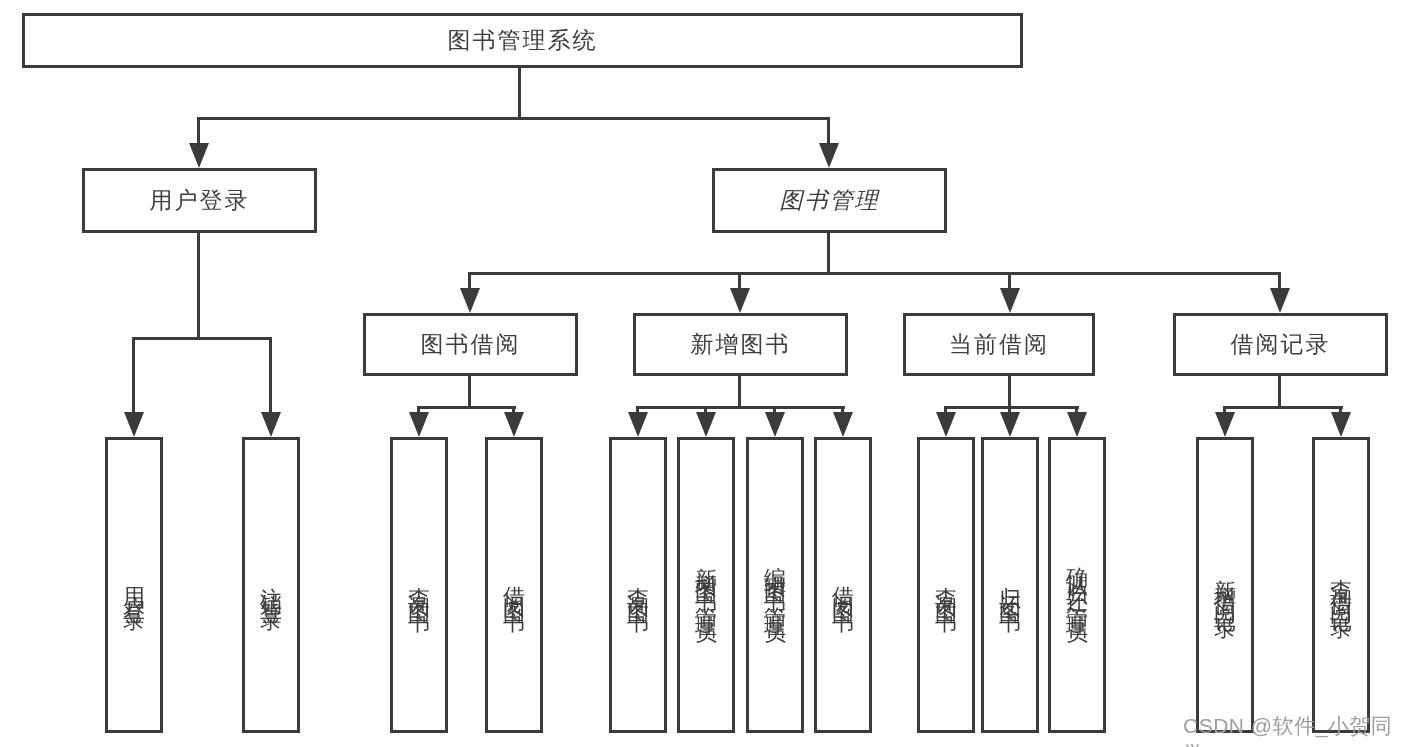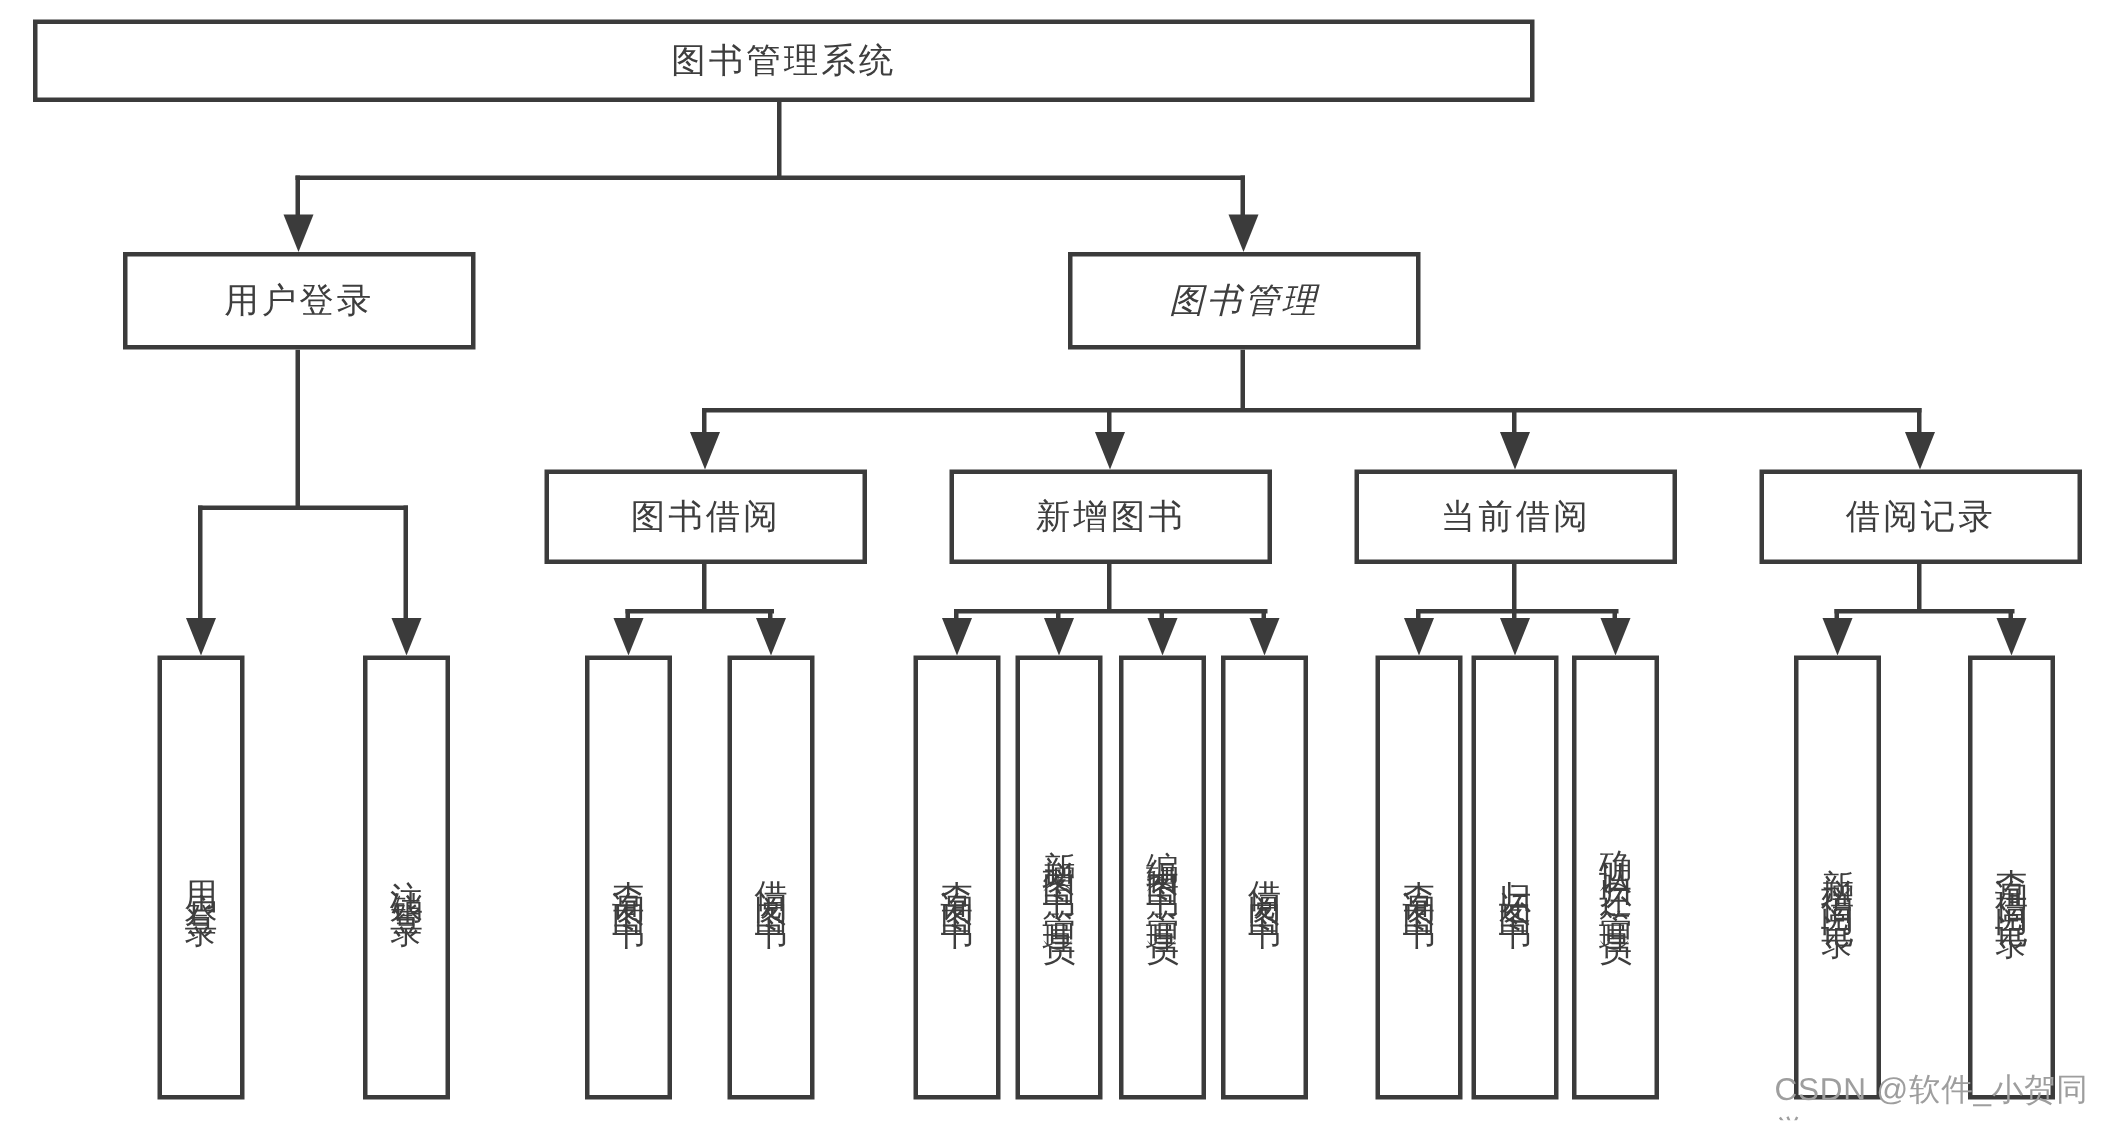--- a/index.html
+++ b/index.html
@@ -101,21 +101,21 @@
   <div class="vline" style="left:1339px;top:406px;height:8px;"></div>
   <div class="arrow" style="left:1331px;top:412px;"></div>
 
   <div class="box" style="left:22px;top:13px;width:1001px;height:55px;">图书管理系统</div>
 
   <div class="box" style="left:82px;top:168px;width:235px;height:65px;">用户登录</div>
   <div class="box" style="left:712px;top:168px;width:235px;height:65px;font-style:italic;">图书管理</div>
 
   <div class="box" style="left:363px;top:313px;width:215px;height:63px;">图书借阅</div>
   <div class="box" style="left:633px;top:313px;width:215px;height:63px;">新增图书</div>
-  <div class="box" style="left:903px;top:313px;width:215px;height:63px;">当前借阅</div>
+  <div class="box" style="left:903px;top:313px;width:192px;height:63px;">当前借阅</div>
   <div class="box" style="left:1173px;top:313px;width:215px;height:63px;">借阅记录</div>
 
   <div class="leafbox" style="left:105px;">
     <span>用户登录</span>
   </div>
   <div class="leafbox" style="left:242px;">
     <span>注销登录</span>
   </div>
 
   <div class="leafbox" style="left:390px;">

